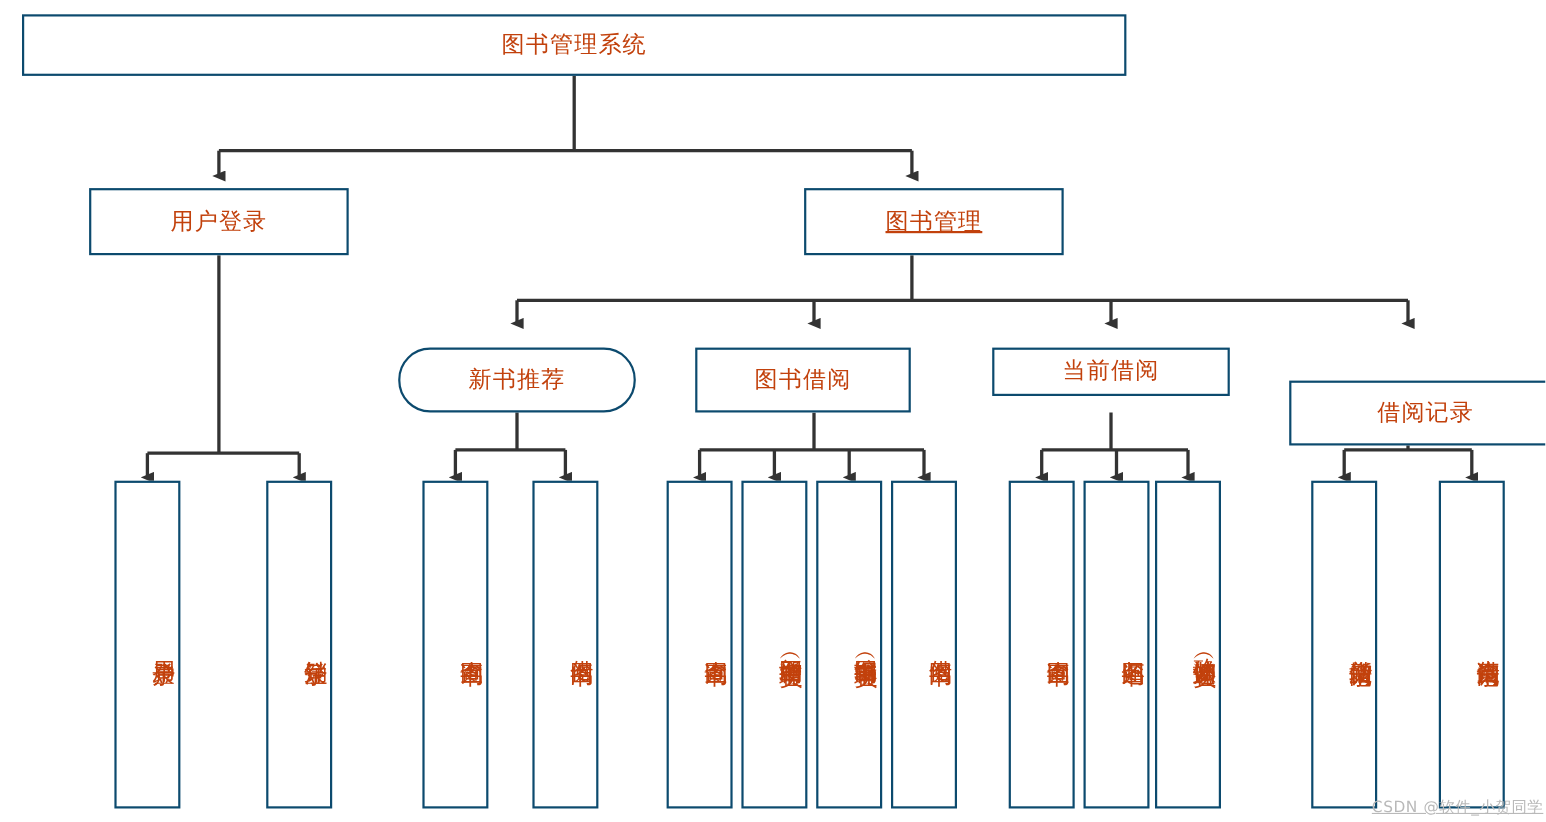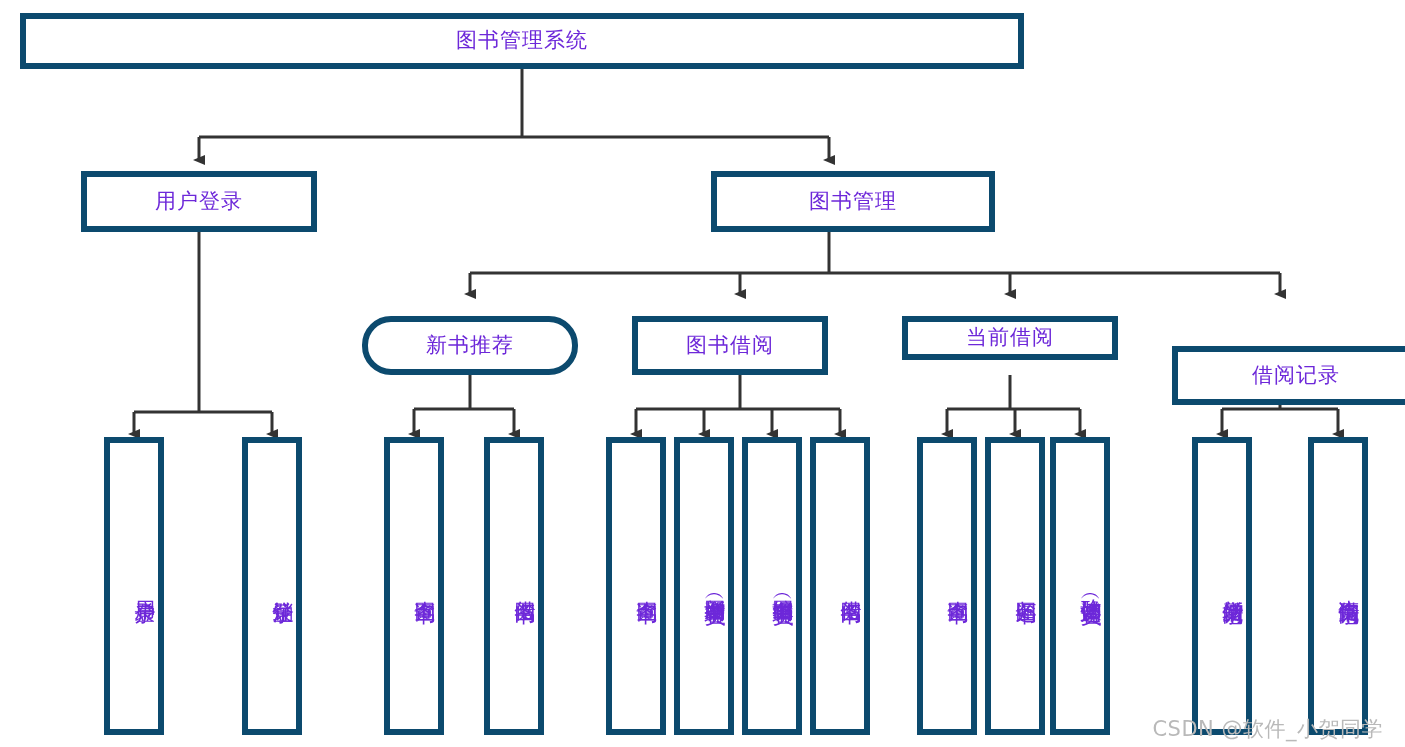--- a/index.html
+++ b/index.html
@@ -22,25 +22,25 @@
     left: 0;
     top: 0;
     width: 1405px;
     height: 747px;
     pointer-events: none;
   }
   .node {
     position: absolute;
     box-sizing: border-box;
     background: #ffffff;
-    border: 6px solid #0c4a6e;
+    border: 2px solid #0c4a6e;
     display: flex;
     align-items: center;
     justify-content: center;
-    color: #6d28d9;
+    color: #c2410c;
     z-index: 2;
   }
   .node.h-text {
     font-size: 21px;
     letter-spacing: 1px;
     line-height: 1.2;
   }
   .node.v-text {
     writing-mode: vertical-rl;
     text-orientation: upright;
@@ -56,27 +56,28 @@
     text-orientation: upright;
     white-space: normal;
     text-align: center;
   }
   .node .label {
     display: block;
     white-space: nowrap;
   }
   #watermark {
     position: absolute;
-    right: 22px;
+    right: 2px;
     bottom: 4px;
-    font-size: 21px;
+    font-size: 14px;
     color: #b9b9b9;
     letter-spacing: 0.5px;
     z-index: 5;
     white-space: nowrap;
+    text-decoration: underline;
   }
 </style>
 </head>
 <body>
 
 <div id="diagram-root">
 
   <svg id="edge-layer" viewBox="0 0 1405 747" width="1405" height="747">
     <defs>
       <marker id="arrowhead" markerWidth="12" markerHeight="12" refX="5" refY="6" orient="auto" markerUnits="userSpaceOnUse">
@@ -129,21 +130,21 @@
   </svg>
 
   <div class="node h-text" style="left:20px; top:13px; width:1004px; height:56px;">
     <span class="label">图书管理系统</span>
   </div>
 
   <div class="node h-text" style="left:81px; top:171px; width:236px; height:61px;">
     <span class="label">用户登录</span>
   </div>
 
-  <div class="node h-text" style="left:711px; top:171px; width:284px; height:61px;">
+  <div class="node h-text" style="left:731px; top:171px; width:236px; height:61px;text-decoration:underline;">
     <span class="label">图书管理</span>
   </div>
 
   <div class="node h-text" style="left:362px; top:316px; width:216px; height:59px;border-radius:29px;">
     <span class="label">新书推荐</span>
   </div>
 
   <div class="node h-text" style="left:632px; top:316px; width:196px; height:59px;">
     <span class="label">图书借阅</span>
   </div>

